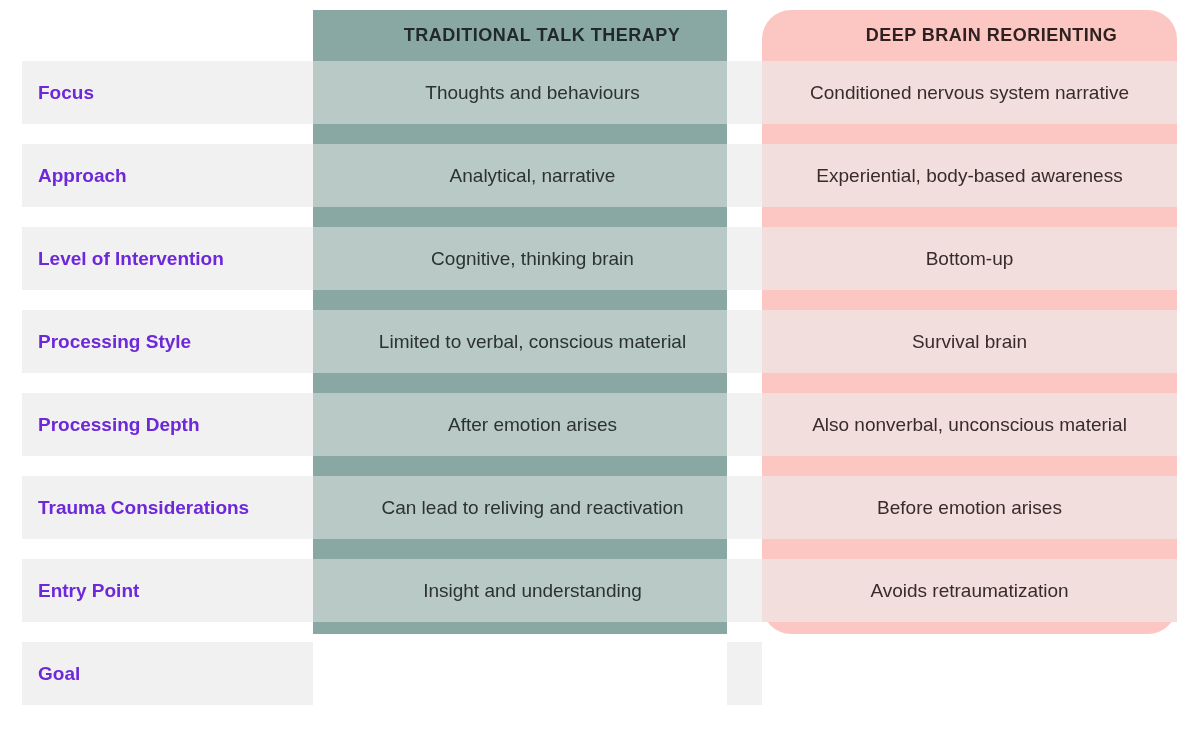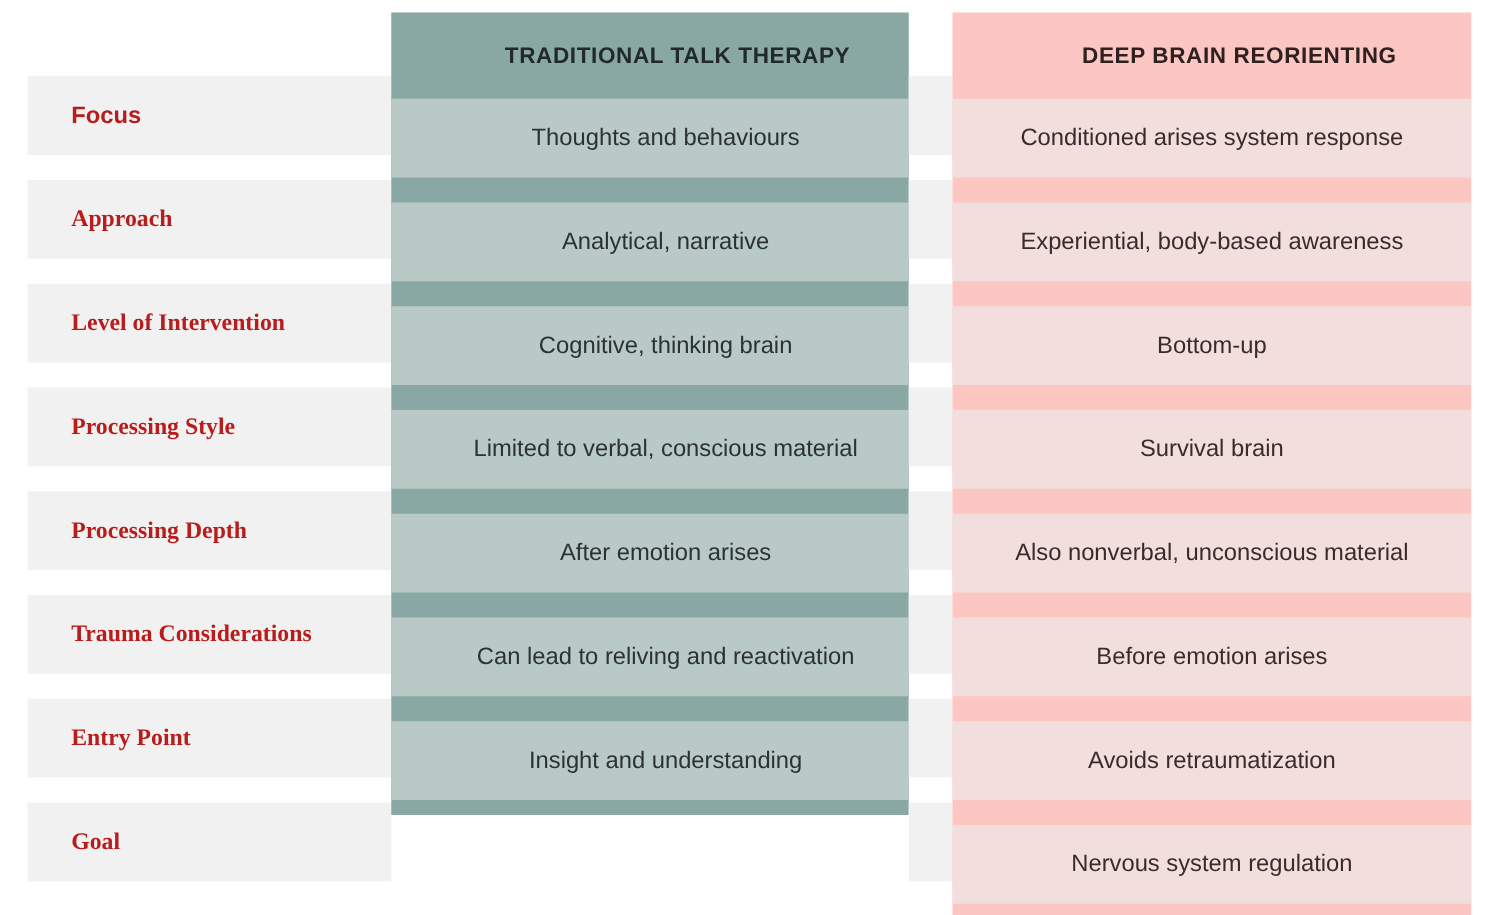--- a/index.html
+++ b/index.html
@@ -18,24 +18,24 @@
     background: #ffffff;
   }
   .col {
     position: absolute;
     top: 10px;
     box-sizing: border-box;
   }
   .col-labels  { left: 22px;  width: 291px; }
   .col-talk    { left: 313px; width: 414px; background: #8aa8a3; padding-bottom: 12px; }
   .col-gap     { left: 727px; width: 35px;  }
-  .col-dbr     { left: 762px; width: 415px; background: #fcc6c3; padding-bottom: 12px; }
+  .col-dbr     { left: 762px; width: 415px; background: #fcc6c3; padding-bottom: 12px; border-radius: 29px; }
 
   .col-header {
-    height: 69px;
+    height: 51px;
     display: flex;
     align-items: center;
     justify-content: center;
     font-size: 18px;
     font-weight: 700;
     letter-spacing: 0.5px;
     color: #21292a;
     text-align: right;
     margin-left: 44px;
   }
@@ -56,27 +56,27 @@
 
   .col-talk .cell { background: #b9cac6; color: #2b3231; padding-left: 25px; }
   .col-dbr  .cell { background: #f2dedc; color: #382c2b; }
 
   .label-row {
     height: 63px;
     background: #f1f1f1;
     display: flex;
     align-items: center;
     justify-content: flex-start;
-    padding-left: 35px;
+    padding-left: 16px;
     box-sizing: border-box;
     font-size: 19px;
     font-weight: 700;
-    color: #b91c1c;
+    color: #6d28d9;
   }
-  .label-row + .label-row { margin-top: 20px; font-family: Liberation Serif, serif; }
+  .label-row + .label-row { margin-top: 20px; }
 
   .gap-row {
     height: 63px;
     background: #f1f1f1;
   }
   .gap-row + .gap-row { margin-top: 20px; }
 </style>
 </head>
 <body>
 
@@ -112,23 +112,22 @@
     <div class="gap-row"></div>
     <div class="gap-row"></div>
     <div class="gap-row"></div>
     <div class="gap-row"></div>
     <div class="gap-row"></div>
     <div class="gap-row"></div>
   </div>
 
   <div class="col col-dbr">
     <div class="col-header">DEEP BRAIN REORIENTING</div>
-    <div class="cell">Conditioned arises system response</div>
+    <div class="cell">Conditioned nervous system narrative</div>
     <div class="cell">Experiential, body-based awareness</div>
     <div class="cell">Bottom-up</div>
     <div class="cell">Survival brain</div>
     <div class="cell">Also nonverbal, unconscious material</div>
     <div class="cell">Before emotion arises</div>
     <div class="cell">Avoids retraumatization</div>
-    <div class="cell">Nervous system regulation</div>
   </div>
 
 </div>
 
 </body></html>

